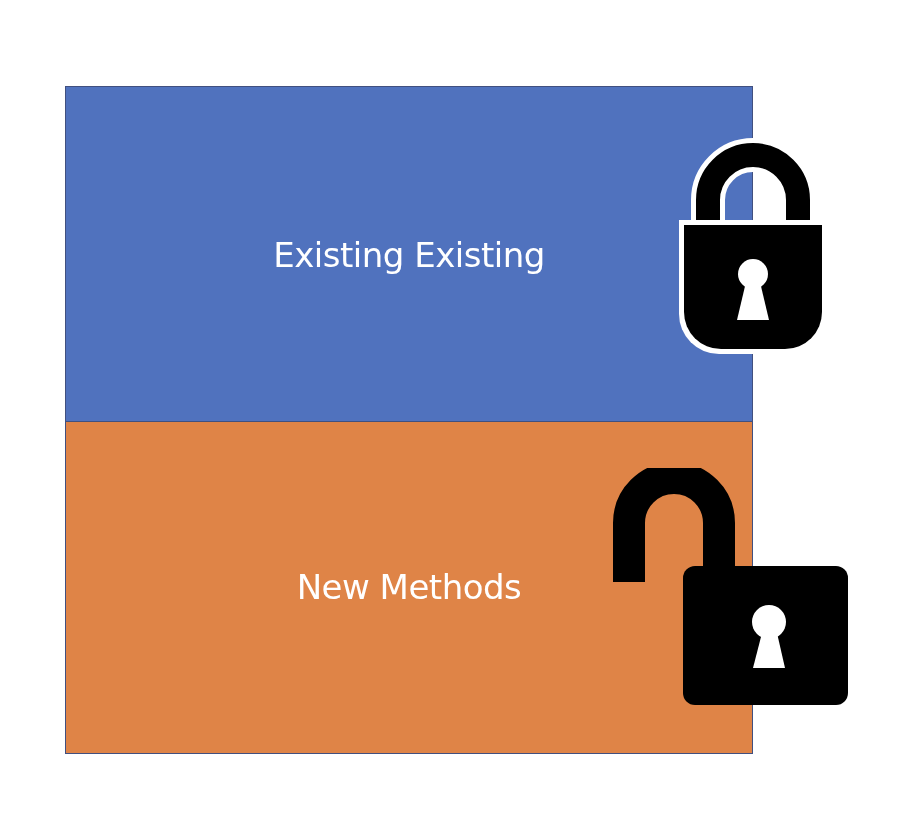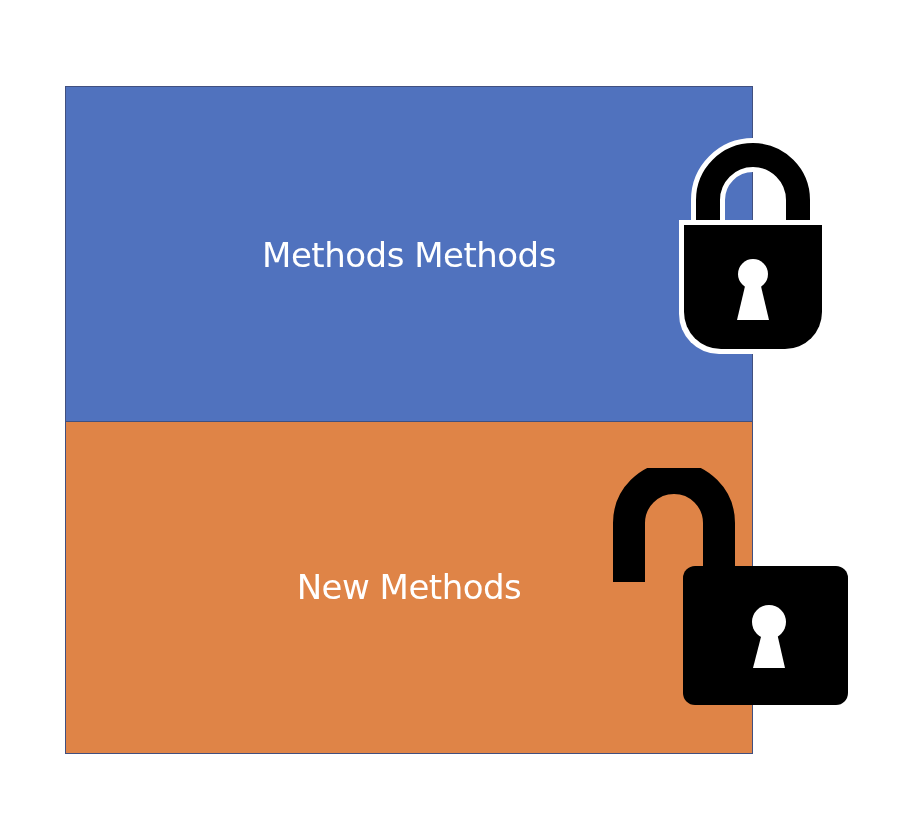--- a/index.html
+++ b/index.html
@@ -12,21 +12,21 @@
            font-size:34px; letter-spacing:-0.5px; }
   .top { top:0; height:335px; background:#5072be; border-bottom:1.5px solid #41507f; box-sizing:border-box; }
   .bottom { top:335px; bottom:0; background:#df8447; }
   .lock { position:absolute; }
 </style>
 </head>
 <body>
 
 <div class="frame">
   <div class="block top">
-    <span style="margin-top:2px;">Methods Methods</span>
+    <span style="margin-top:2px;">Existing Existing</span>
   </div>
   <div class="block bottom">
     <span style="margin-bottom:2px;">New Methods</span>
   </div>
 </div>
 
 <svg class="lock" style="left:676px; top:134px;" width="154" height="222" viewBox="0 0 154 222">
 
   <path d="M32 95 V66 A45 45 0 0 1 122 66 V95" fill="none" stroke="#ffffff" stroke-width="34"></path>
   <path d="M32 95 V66 A45 45 0 0 1 122 66 V95" fill="none" stroke="#000000" stroke-width="24"></path>

